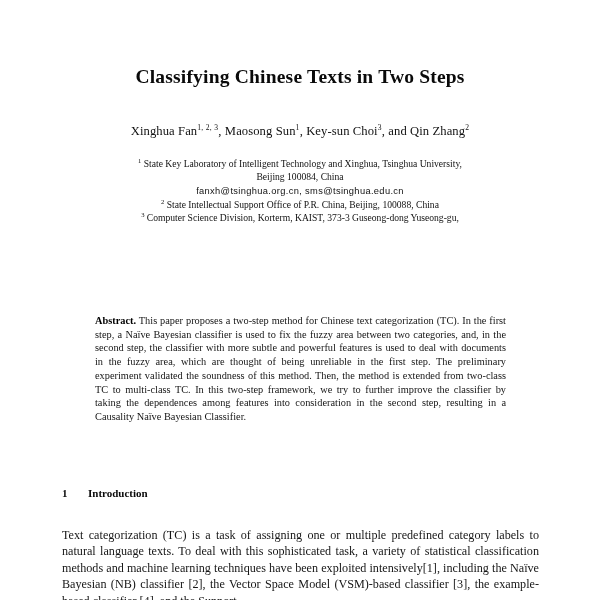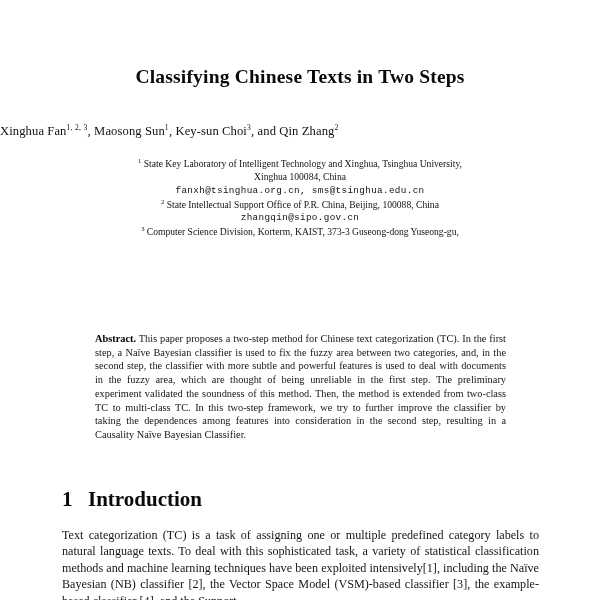--- a/index.html
+++ b/index.html
@@ -34,20 +34,21 @@
     letter-spacing: 0.2px;
     color: #0a0a0a;
   }
 
   
   .authors {
     position: absolute;
     left: 0;
     top: 124px;
     width: 600px;
+    text-align: center;
     font-size: 12.6px;
     color: #101010;
     letter-spacing: 0.1px;
   }
   .authors sup {
     font-size: 7.6px;
     vertical-align: super;
     line-height: 0;
     letter-spacing: 0.3px;
   }
@@ -67,51 +68,51 @@
     display: block;
     white-space: nowrap;
   }
   .aff-line sup {
     font-size: 6.6px;
     vertical-align: super;
     line-height: 0;
   }
   .email {
     display: block;
-    font-family: Liberation Mono, monospace;
+    font-family: Liberation Sans, sans-serif;
     font-size: 9.3px;
     letter-spacing: 0.35px;
     line-height: 14px;
     color: #111111;
     white-space: nowrap;
   }
 
   
   .abstract {
     position: absolute;
     left: 95px;
-    top: 332px;
+    top: 314px;
     width: 411px;
     font-size: 10.35px;
     line-height: 13.7px;
     text-align: justify;
     text-justify: inter-word;
     color: #151515;
   }
   .abstract .lead {
     font-weight: bold;
     color: #000000;
   }
 
   
   .section-heading {
     position: absolute;
     left: 62px;
     top: 487px;
-    font-size: 21px;
+    font-size: 11px;
     font-weight: bold;
     color: #0a0a0a;
   }
   .section-heading .num {
     display: inline-block;
     width: 26px;
   }
 
   
   .body-par {
@@ -133,25 +134,24 @@
 
   <div class="title">Classifying Chinese Texts in Two Steps</div>
 
   <div class="authors">
     <span>Xinghua Fan</span><sup>1, 2, 3</sup><span>, </span><span>Maosong Sun</span><sup>1</sup><span>, </span><span>Key-sun Choi</span><sup>3</sup><span>, </span><span>and </span><span>Qin Zhang</span><sup>2</sup>
   </div>
 
   <div class="affiliations">
 
     <span class="aff-line"><sup>1</sup> <span>State Key Laboratory of Intelligent Technology and Xinghua, Tsinghua University,</span></span>
-    <span class="aff-line">Xinghua 100084, China</span>
+    <span class="aff-line">Beijing 100084, China</span>
     <span class="email">fanxh@tsinghua.org.cn, sms@tsinghua.edu.cn</span>
 
     <span class="aff-line"><sup>2</sup> <span>State Intellectual Support Office of P.R. China, Beijing, 100088, China</span></span>
-    <span class="email">zhangqin@sipo.gov.cn</span>
 
     <span class="aff-line"><sup>3</sup> <span>Computer Science Division, Korterm, KAIST, 373-3 Guseong-dong Yuseong-gu,</span></span>
 
   </div>
 
   <div class="abstract">
     <span class="lead">Abstract.</span>
     <span>This paper  proposes a two-step method for Chinese text categorization (TC). In the first step, a Naïve Bayesian classifier is used to fix the fuzzy area between two categories, and, in the second step, the classifier with more subtle and powerful features is used to deal with documents in the fuzzy area, which are thought of being unreliable in the first step. The preliminary experiment validated the soundness of this method. Then, the method is extended from two-class TC to multi-class TC. In this two-step framework, we try to further improve the classifier by taking the dependences among features into consideration in the second step, resulting in a Causality Naïve Bayesian Classifier.</span>
   </div>
 

